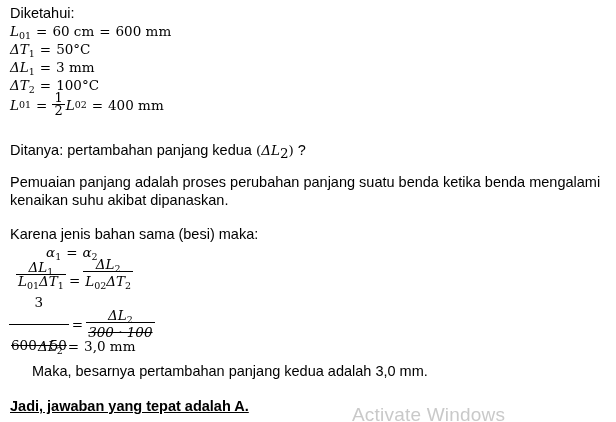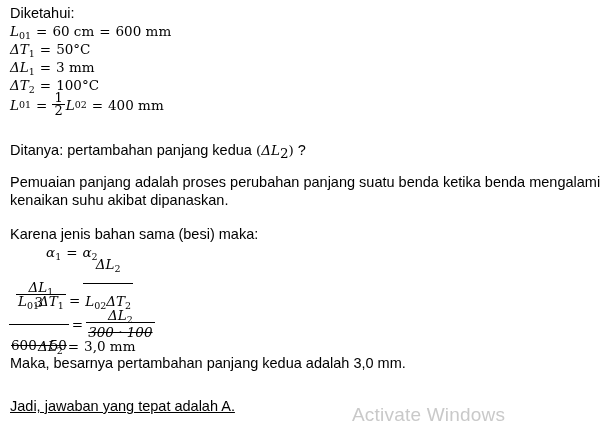--- a/index.html
+++ b/index.html
@@ -13,21 +13,21 @@
   .math { font-family: "DejaVu Serif", "Liberation Serif", serif; font-size: 13.5px; }
   .line { position: absolute; left: 10px; white-space: nowrap; }
   .it { font-style: italic; }
   sub { font-size: 9.5px; vertical-align: -3px; line-height: 0; }
   .frac { display: inline-flex; flex-direction: column; align-items: center; vertical-align: middle; }
   .frac .num { padding: 0 2px; line-height: 13px; }
   .frac .den { padding: 0 2px; line-height: 13px; border-top: 1px solid #000; }
   .small-frac .num, .small-frac .den { font-size: 13px; line-height: 12px; }
   .strike { text-decoration: line-through; }
   .eq { padding: 0 5px; }
-  .underline-bold { font-weight: normal; text-decoration: underline; }
+  .underline-bold { font-weight: bold; text-decoration: underline; }
   .watermark {
     position: absolute; left: 352px; top: 404px;
     font-family: "Liberation Sans", sans-serif; font-size: 19px; color: #c9c9c9;
     letter-spacing: 0.2px;
   }
   .block { position: absolute; }
 </style>
 </head>
 <body>
 
@@ -77,37 +77,37 @@
 </div>
 
 <div class="block math" style="left:16px; top:258px; display:flex; align-items:flex-end; white-space:nowrap;">
   <span class="frac">
     <span class="num"><span class="it">ΔL</span><sub>1</sub></span>
     <span class="den" style=""><span class="it">L</span><sub>01</sub><span class="it">ΔT</span><sub>1</sub></span>
   </span>
   <span style="padding:0 3px;">=</span>
   <span class="frac">
     <span class="num"><span class="it">ΔL</span><sub>2</sub></span>
-    <span class="den" style="padding-top:11px;margin-top:12px;"><span class="it">L</span><sub>02</sub><span class="it">ΔT</span><sub>2</sub></span>
+    <span class="den" style="padding-top:3px;"><span class="it">L</span><sub>02</sub><span class="it">ΔT</span><sub>2</sub></span>
   </span>
 </div>
 
 <div class="block math" style="left:9px; top:296px; display:flex; align-items:center; white-space:nowrap;">
   <span class="frac">
     <span class="num">3</span>
     <span class="den strike" style="padding-top:14px;margin-top:15px;">600 · 50</span>
   </span>
   <span style="padding:0 3px;">=</span>
   <span class="frac">
     <span class="num"><span class="it">ΔL</span><sub>2</sub></span>
     <span class="den strike" style="padding-top:3px;font-style:italic;">300 · 100</span>
   </span>
 </div>
 
 <div class="block math" style="left:38px; top:338px; white-space:nowrap;">
   <span class="it">ΔL</span><sub>2</sub><span class="eq">=</span><span>3,0 mm</span>
 </div>
 
-<div class="line sans" style="top:355px;">Maka, besarnya pertambahan panjang kedua adalah 3,0 mm.</div>
+<div class="line sans" style="top:363px;margin-left:22px;">Maka, besarnya pertambahan panjang kedua adalah 3,0 mm.</div>
 
 <div class="line sans underline-bold" style="top:398px;">Jadi, jawaban yang tepat adalah A.</div>
 
 <div class="watermark">Activate Windows</div>
 
 </body></html>

